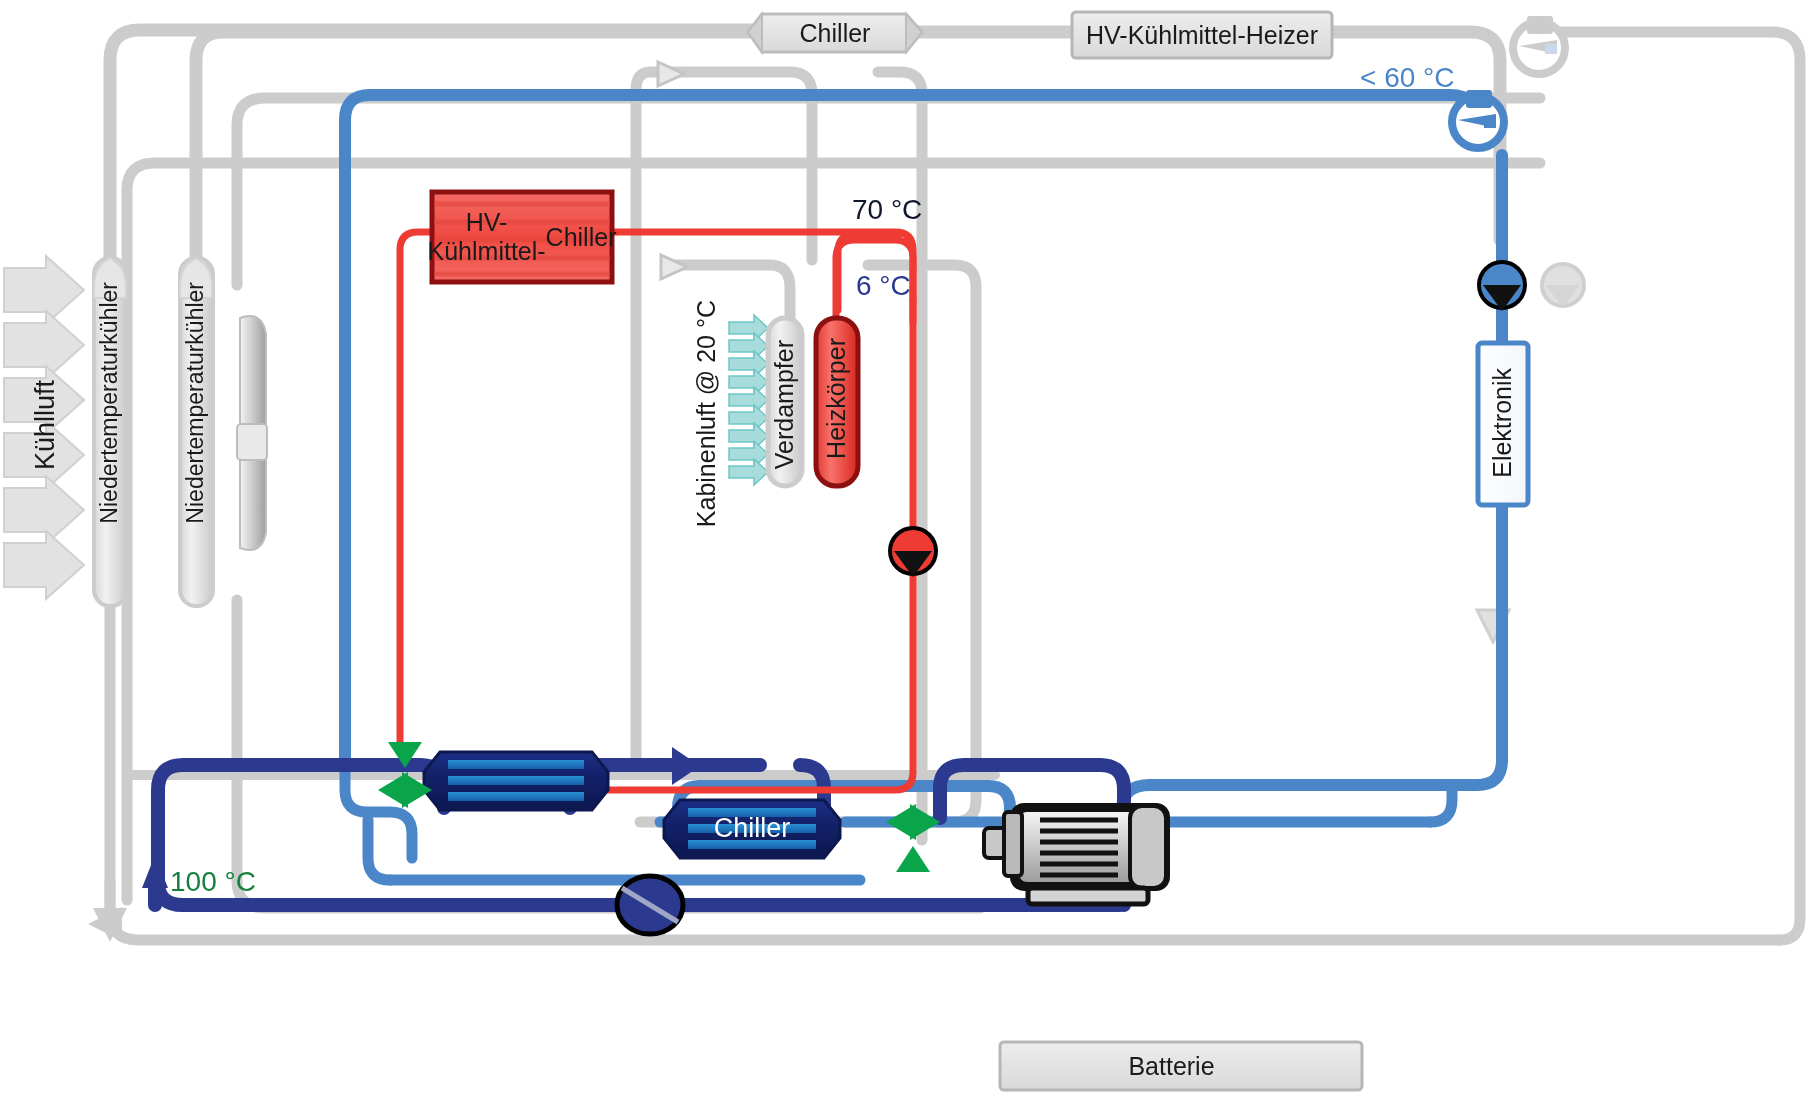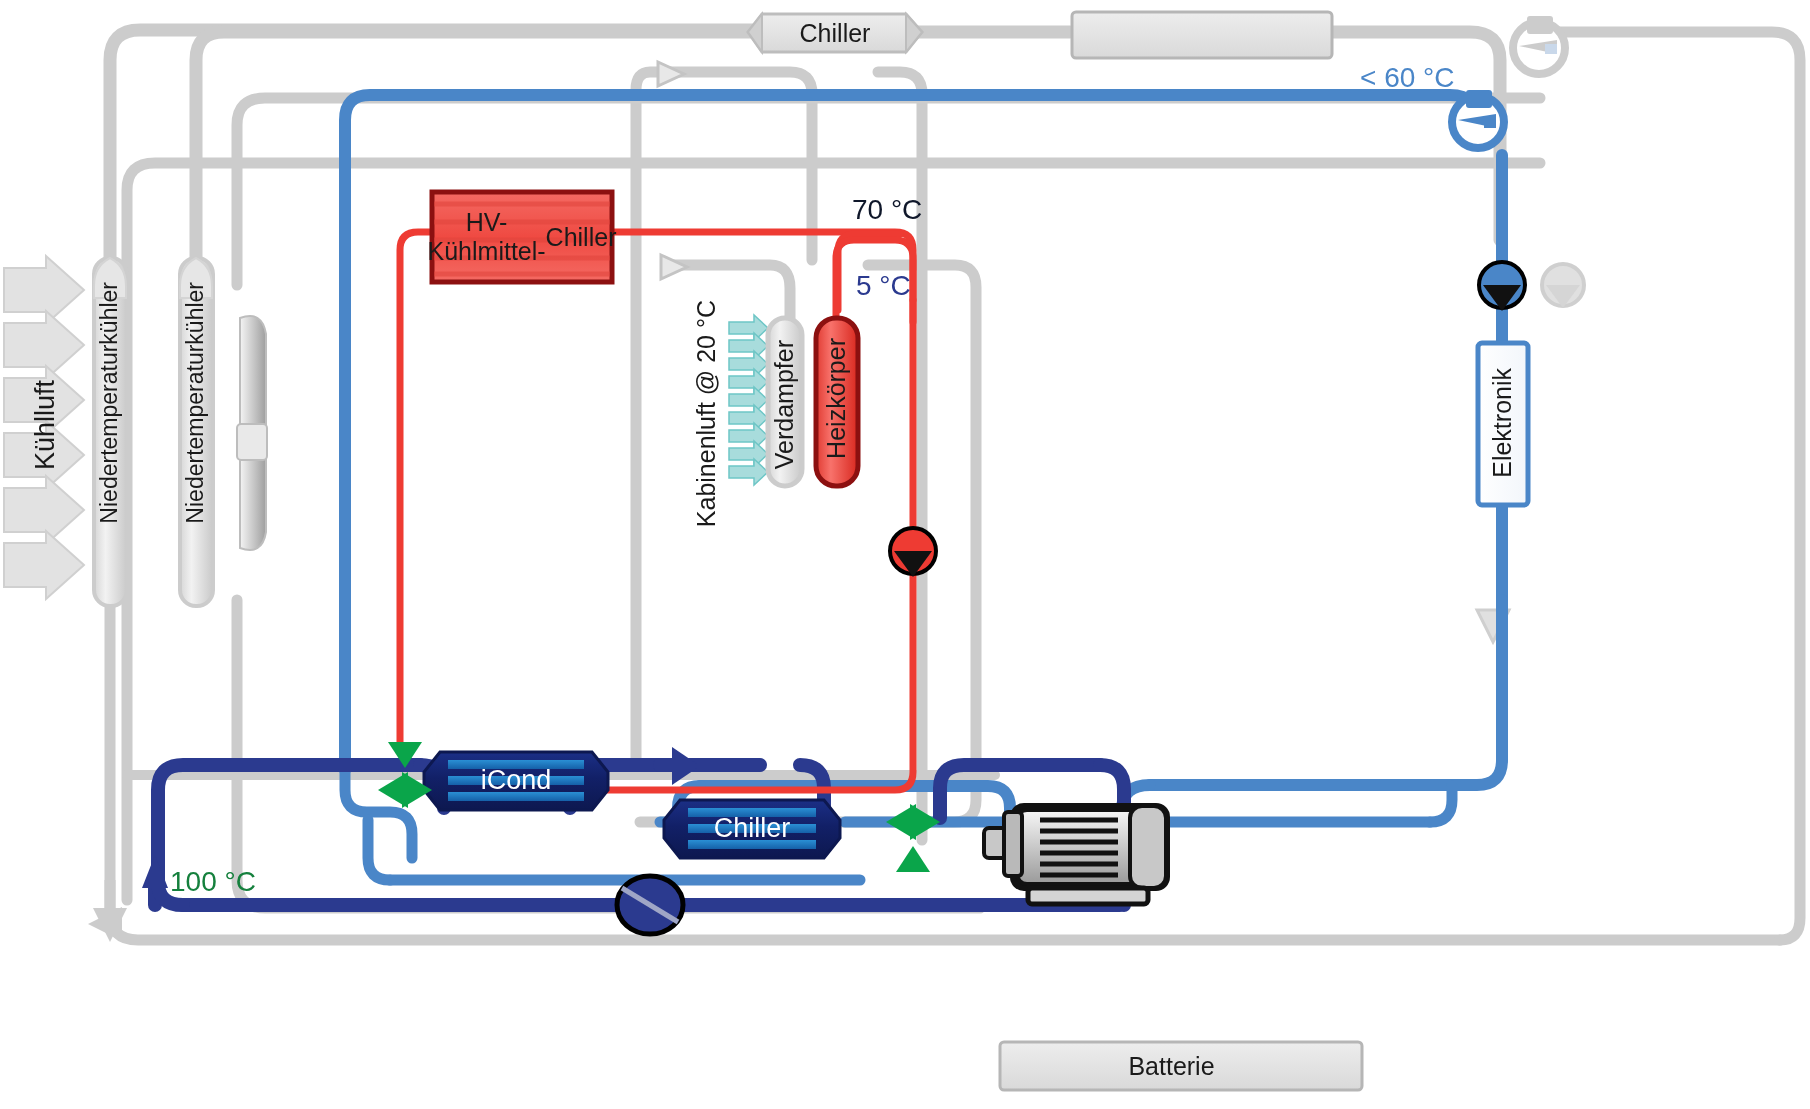--- a/index.html
+++ b/index.html
@@ -400,33 +400,33 @@
   <div class="lbl vert" style="left:692px; top:300px; font-size:25px; color:#1a1a1a;">Kabinenluft @ 20 °C</div>
 
   <div class="lbl vert" style="left:770px; top:340px; font-size:25px; color:#1a1a1a;">Verdampfer</div>
 
   <div class="lbl vert" style="left:822px; top:338px; font-size:25px; color:#1a1a1a;">Heizkörper</div>
 
   <div class="lbl vert" style="left:1488px; top:368px; font-size:25px; color:#1a1a1a;">Elektronik</div>
 
   <div class="box-label" style="left:748px; top:14px; width:174px; height:38px; font-size:25px;">Chiller</div>
 
+  <div class="box-label" style="left:1072px; top:12px; width:260px; height:46px; font-size:25px;">HV-Kühlmittel-Heizer</div>
 
   <div class="box-label" style="left:1000px; top:1042px; width:343px; height:48px; font-size:25px;">Batterie</div>
 
   <div class="box-label" style="left:432px; top:192px; width:180px; height:90px; font-size:25px; flex-direction:row;">
     <span>HV-Kühlmittel-</span>
     <span>Chiller</span>
   </div>
 
-  <div class="box-label" style="left:424px; top:752px; width:184px; height:58px; font-size:27px; color:#ffffff;">iCond</div>
 
   <div class="box-label" style="left:664px; top:800px; width:176px; height:58px; font-size:27px; color:#ffffff;">Chiller</div>
 
   <div class="lbl" style="left:1360px; top:62px; font-size:28px; color:#4a86c8;">&lt; 60 °C</div>
 
   <div class="lbl" style="left:852px; top:194px; font-size:28px; color:#0f172a;">70 °C</div>
 
-  <div class="lbl" style="left:856px; top:270px; font-size:28px; color:#2b3a8f;">5 °C</div>
+  <div class="lbl" style="left:856px; top:270px; font-size:28px; color:#2b3a8f;">6 °C</div>
 
   <div class="lbl" style="left:170px; top:866px; font-size:28px; color:#15803d;">100 °C</div>
 
 </div>
 
 </body></html>

